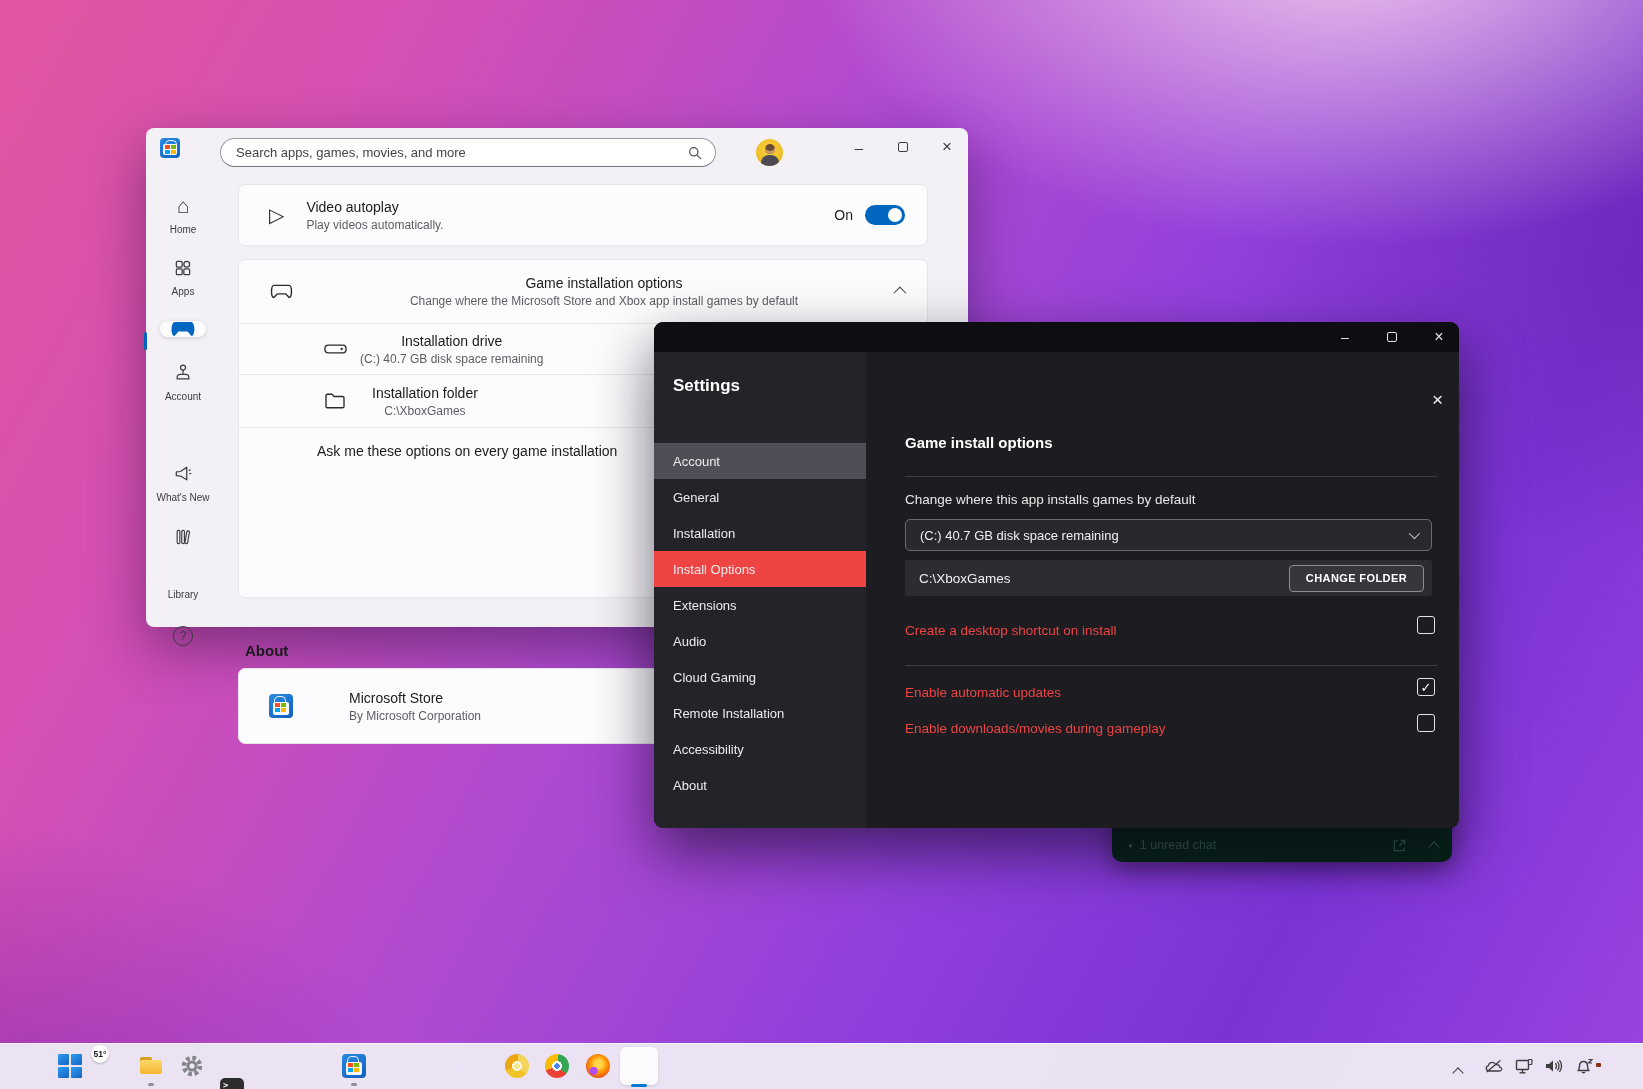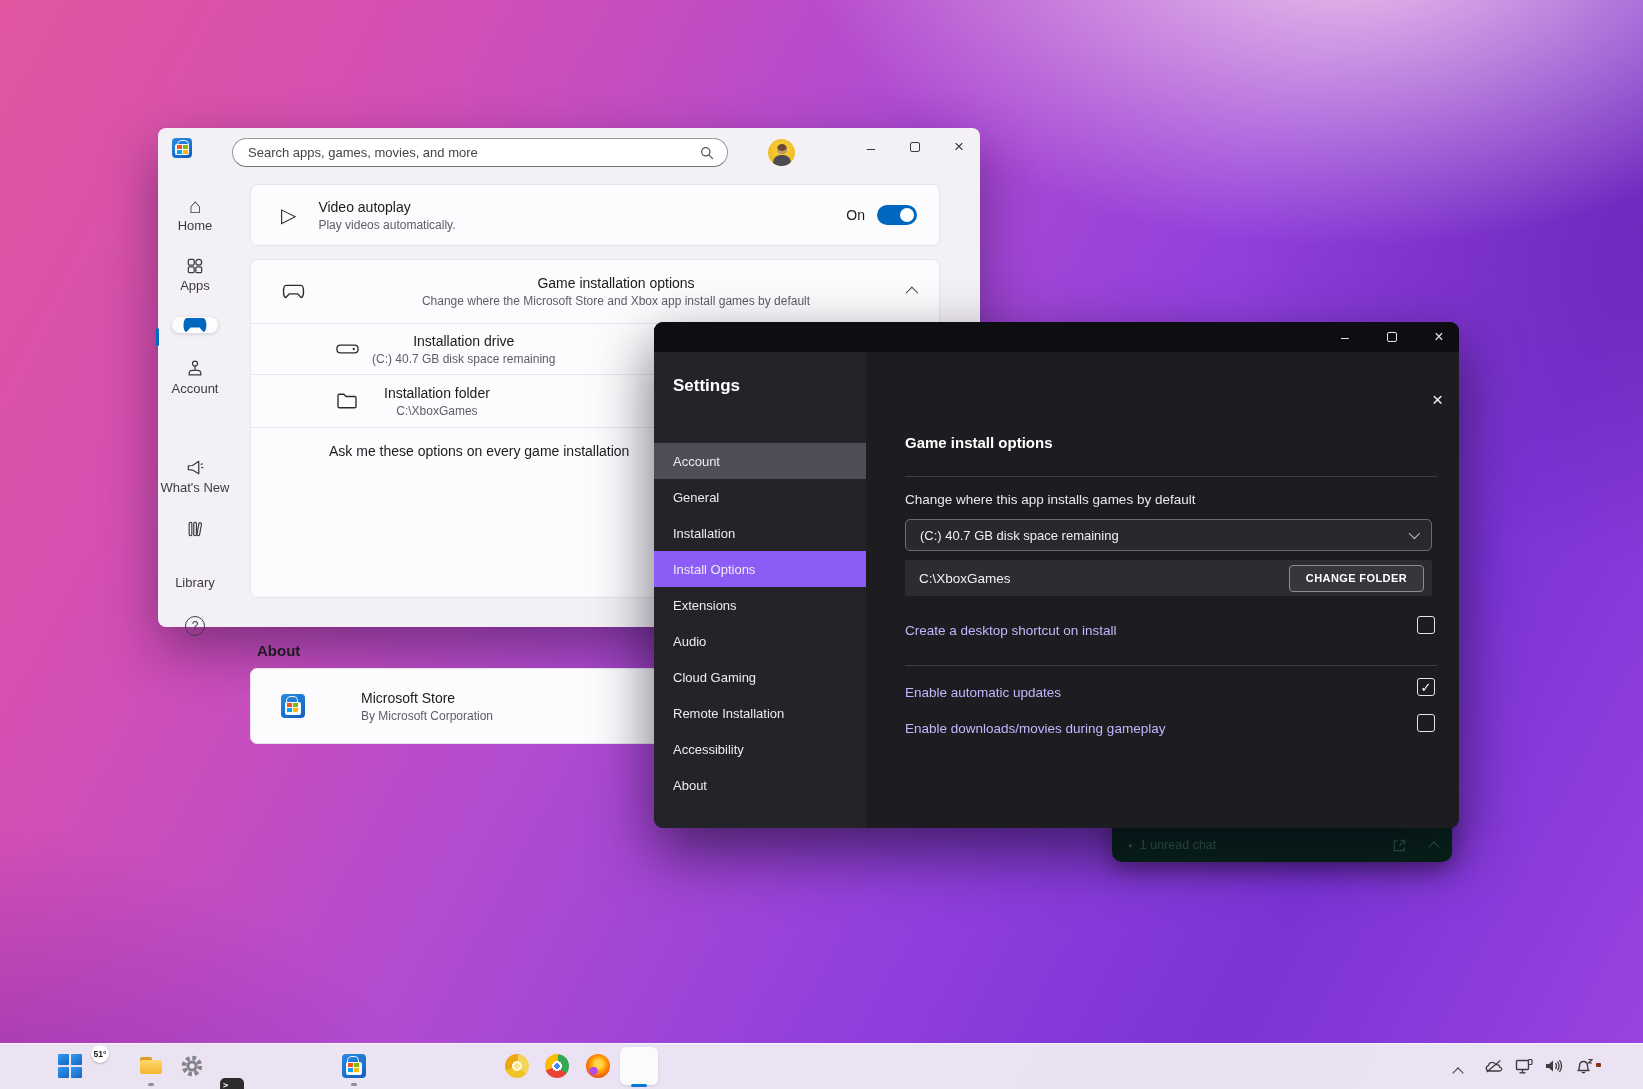--- a/index.html
+++ b/index.html
@@ -8,21 +8,21 @@
   .screen { position:relative; width:1643px; height:1089px; overflow:hidden;
     background:
       radial-gradient(900px 520px at 82% -6%, rgba(246,206,234,0.95), rgba(246,206,234,0) 60%),
       radial-gradient(1000px 620px at 108% 22%, rgba(88,24,150,0.50), rgba(88,24,150,0) 55%),
       radial-gradient(900px 600px at -6% 108%, rgba(104,28,168,0.55), rgba(104,28,168,0) 60%),
       linear-gradient(118deg, #e0569f 0%, #d44fb4 20%, #b14bd0 42%, #9140dc 62%, #7c33d6 80%, #9a44e0 100%);
   }
   .abs { position:absolute; }
 
   
-  .store-win { left:158px; top:128px; width:822px; height:499px; background:#f4f1f6;
+  .store-win { left:146px; top:128px; width:822px; height:499px; background:#f4f1f6;
     border-radius:8px; box-shadow:0 22px 54px rgba(30,10,50,0.45); z-index:10; }
   .store-titlebar { position:absolute; left:0; top:0; width:100%; height:40px; }
   .msstore-icon { position:relative; width:20px; height:20px; border-radius:4px;
     background:linear-gradient(150deg,#2a8ae0,#1060c0); }
   .msstore-icon::before { content:""; position:absolute; left:5px; top:2px; width:10px; height:7px;
     border:1.6px solid #e8f2fc; border-bottom:none; border-radius:5px 5px 0 0; }
   .msstore-icon .bag { position:absolute; left:3px; top:6px; width:14px; height:11px; background:#f6fafe;
     border-radius:2px; display:grid; grid-template-columns:5px 5px; grid-template-rows:4px 4px; gap:1px; padding:1px 1.5px; }
   .msstore-icon .bag i { display:block; }
   .store-search { position:absolute; left:74px; top:10px; width:496px; height:29px; background:#fff;
@@ -34,21 +34,21 @@
   .box-glyph { width:10px; height:10px; border:1.2px solid #3c3c40; border-radius:2px; display:inline-block; }
   .avatar { position:absolute; left:610px; top:11px; width:27px; height:27px; border-radius:50%;
     background:radial-gradient(circle at 50% 38%, #f8d23c, #eab31c); overflow:hidden; }
   .avatar::before { content:""; position:absolute; left:8.5px; top:5px; width:10px; height:10px; border-radius:50%;
     background:#6b4a30; box-shadow:inset 0 -3px 0 #c8996a; }
   .avatar::after { content:""; position:absolute; left:4.5px; top:16px; width:18px; height:12px; border-radius:8px 8px 0 0;
     background:#4c4a52; }
 
   .store-side { position:absolute; left:0; top:40px; width:74px; bottom:0; display:flex; flex-direction:column; align-items:center; }
   .snav { display:flex; flex-direction:column; align-items:center; color:#3d3b41; }
-  .snav .lbl { font-size:13px; margin-top:2px; color:#3d3b41; }
+  .snav .lbl { font-size:10px; margin-top:8px; color:#3d3b41; }
   .glyph-ic { font-size:19px; line-height:20px; color:#3d3b41; }
   .gaming-tile { position:relative; width:46px; height:40px; background:#fdfdfe; border-radius:8px;
     box-shadow:0 1px 4px rgba(40,30,60,0.18); display:flex; align-items:center; justify-content:center; }
   .sel-pill { position:absolute; left:-16px; top:11px; width:3px; height:18px; border-radius:2px; background:#0067c0; }
   .help-circle { width:20px; height:20px; border:1.4px solid #3d3b41; border-radius:50%;
     display:flex; align-items:center; justify-content:center; font-size:12px; color:#3d3b41; }
 
   .card { position:absolute; left:92px; width:690px; background:#fcfbfd; border:1px solid #e7e4ea; border-radius:7px; }
   .rowflex { display:flex; align-items:center; }
   .t14 { font-size:14px; color:#1b1b1e; }
@@ -64,36 +64,36 @@
   .xbox-win { left:654px; top:322px; width:805px; height:506px; background:#1c1c21; border-radius:9px;
     box-shadow:0 24px 60px rgba(10,5,25,0.6); z-index:30; overflow:hidden; }
   .xbox-titlebar { position:absolute; left:0; top:0; width:100%; height:30px; background:#0e0e12; }
   .xwin-btn { position:absolute; top:2px; width:34px; height:26px; display:flex; align-items:center; justify-content:center;
     color:#e6e6e8; font-size:14px; }
   .xbox-side { position:absolute; left:0; top:30px; width:212px; bottom:0; background:#232329; }
   .xbox-side .title { position:absolute; left:19px; top:24px; font-size:17px; font-weight:bold; color:#fff; }
   .xnav { position:absolute; left:0; top:91px; width:212px; list-style:none; }
   .xnav li { height:36px; display:flex; align-items:center; padding-left:19px; font-size:13px; color:#ececee; }
   .xnav li.hover { background:#4e4e56; }
-  .xnav li.selected { background:#8b5cf6; }
+  .xnav li.selected { background:#ef4444; }
   .xpanel { position:absolute; left:212px; top:30px; right:0; bottom:0; background:#1c1c21; }
   .xclose2 { position:absolute; right:16px; top:38px; color:#f0f0f0; font-size:19px; line-height:19px; }
   .xheading { position:absolute; left:39px; top:82px; font-size:15px; font-weight:bold; color:#fff; }
   .xdiv { position:absolute; left:39px; right:22px; height:1px; background:#3c3c42; }
   .xlabel { position:absolute; left:39px; font-size:13.5px; color:#e8e8ea; }
   .xdrop { position:absolute; left:39px; top:145px; right:27px; height:32px; background:#28282e;
     border:1px solid #6a6a71; border-radius:5px; display:flex; align-items:center; padding:0 14px; }
   .xdrop .val { flex:1; font-size:13px; color:#f0f0f2; }
   .xdrop .chevd { width:8px; height:8px; border-top:1.5px solid #cfcfd4; border-right:1.5px solid #cfcfd4; transform:rotate(135deg) translateX(-2px); }
   .xfolder { position:absolute; left:39px; top:186px; right:27px; height:36px; background:#2c2c33; border-radius:3px;
     display:flex; align-items:center; padding:0 8px 0 14px; }
   .xfolder .path { flex:1; font-size:13.5px; color:#f0f0f2; }
   .xbtn { height:27px; padding:0 16px; background:#36363d; border:1px solid #8d8d94; border-radius:4px;
     display:flex; align-items:center; font-size:11px; font-weight:bold; letter-spacing:0.4px; color:#fff; }
-  .cbrow-label { position:absolute; left:39px; font-size:13.5px; color:#c4b5fd; }
+  .cbrow-label { position:absolute; left:39px; font-size:13.5px; color:#ef4444; }
   .cb { position:absolute; right:24px; width:18px; height:18px; border:1.6px solid #e4e4e8; border-radius:3px;
     display:flex; align-items:center; justify-content:center; color:#fff; font-size:13px; background:transparent; }
 
   
   .green-bar { left:1112px; top:800px; width:340px; height:62px; background:#062418; border-radius:10px; z-index:20;
     box-shadow:0 8px 24px rgba(0,0,0,0.4); }
   .green-inner { position:absolute; left:0; bottom:0; width:100%; height:34px; display:flex; align-items:center;
     padding:0 14px 0 16px; color:#386050; font-size:12.5px; gap:7px; }
 
   

